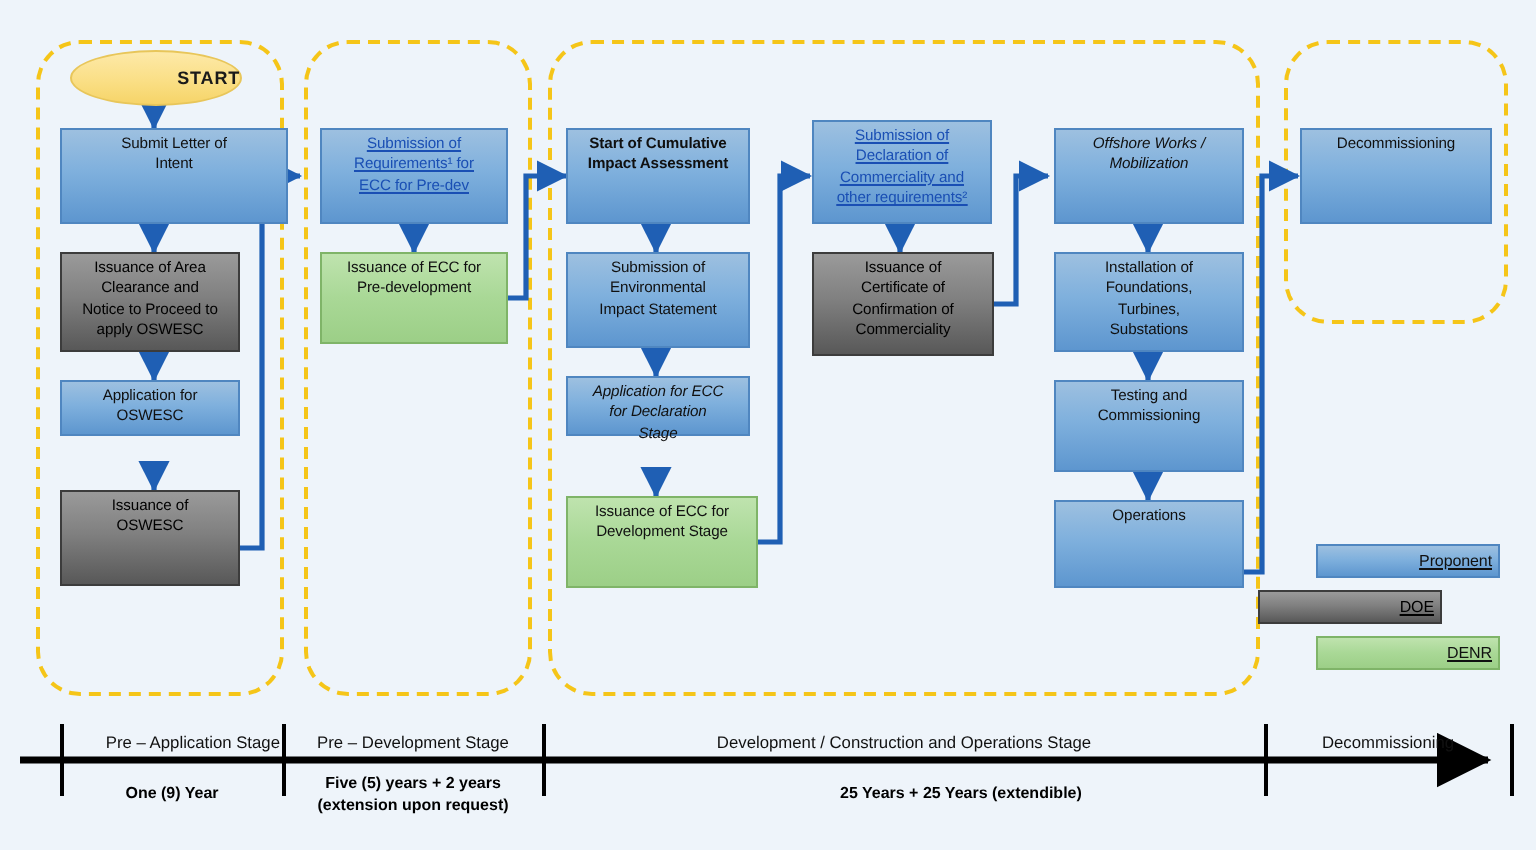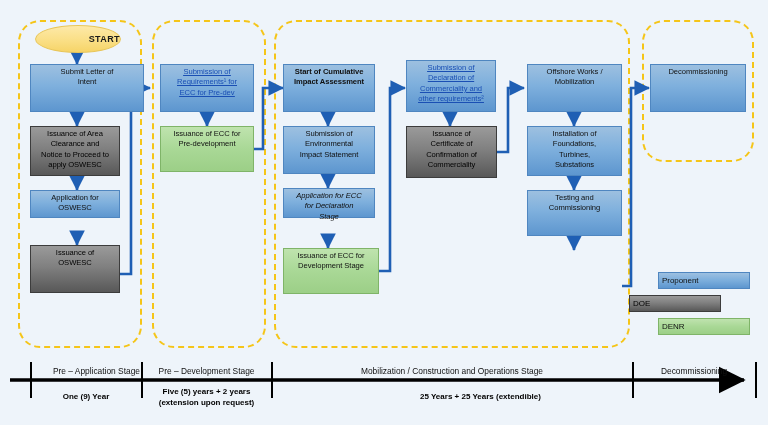--- a/index.html
+++ b/index.html
@@ -62,23 +62,24 @@
     background:linear-gradient(180deg,#fde9a8 0%,#fadf86 55%,#f6d468 100%);
     border:1px solid #e8c65a;
     display:flex;align-items:center;justify-content:flex-end;
     font-size:9px;font-weight:bold;color:#1a1a1a;
     letter-spacing:0.4px;
   }
 
   
   .legend-item{
     position:absolute;
-    display:flex;align-items:center;justify-content:flex-start;
+    display:flex;align-items:center;justify-content:flex-end;
     font-size:8px;color:#101010;
     box-sizing:border-box;
+    text-decoration:underline;
   }
 
   
   .tl-label{
     position:absolute;
     font-size:8.4px;color:#111;
     text-align:center;
     white-space:nowrap;
   }
   .tl-dur{
@@ -226,21 +227,21 @@
 
   <div class="node doe" style="left:406px;top:126px;width:91px;height:52px;">
     <span>
       <span>Issuance of</span>
       <span>Certificate of</span>
       <span>Confirmation of</span>
       <span>Commerciality</span>
     </span>
   </div>
 
-  <div class="node proponent" style="left:527px;top:64px;width:95px;height:48px;">
+  <div class="node proponent" style="left:527px;top:64px;width:95px;height:48px;font-style:italic;">
     <span>
       <span>Offshore Works /</span>
       <span>Mobilization</span>
     </span>
   </div>
 
   <div class="node proponent" style="left:527px;top:126px;width:95px;height:50px;">
     <span>
       <span>Installation of</span>
       <span>Foundations,</span>
@@ -249,20 +250,25 @@
     </span>
   </div>
 
   <div class="node proponent" style="left:527px;top:190px;width:95px;height:46px;">
     <span>
       <span>Testing and</span>
       <span>Commissioning</span>
     </span>
   </div>
 
+  <div class="node proponent" style="left:527px;top:250px;width:95px;height:44px;">
+    <span>
+      <span>Operations</span>
+    </span>
+  </div>
 
   <div class="node proponent" style="left:650px;top:64px;width:96px;height:48px;">
     <span>
       <span>Decommissioning</span>
     </span>
   </div>
 
   <div class="legend-item node proponent" style="left:658px;top:272px;width:92px;height:17px;">
     <span>Proponent</span>
   </div>
@@ -283,21 +289,21 @@
   </svg>
 
   <div class="tick" style="left:30px;top:362px;height:36px;"></div>
   <div class="tick" style="left:141px;top:362px;height:36px;"></div>
   <div class="tick" style="left:271px;top:362px;height:36px;"></div>
   <div class="tick" style="left:632px;top:362px;height:36px;"></div>
   <div class="tick" style="left:755px;top:362px;height:36px;"></div>
 
   <div class="tl-label" style="left:32px;top:366px;width:108px;text-align:right;">Pre – Application Stage</div>
   <div class="tl-label" style="left:143px;top:366px;width:127px;">Pre – Development Stage</div>
-  <div class="tl-label" style="left:273px;top:366px;width:358px;">Mobilization / Construction and Operations Stage</div>
+  <div class="tl-label" style="left:273px;top:366px;width:358px;">Development / Construction and Operations Stage</div>
   <div class="tl-label" style="left:634px;top:366px;width:120px;">Decommissioning</div>
 
   <div class="tl-dur" style="left:32px;top:392px;width:108px;">
     <span>One (9) Year</span>
   </div>
   <div class="tl-dur" style="left:143px;top:387px;width:127px;">
     <span style="display:block">Five (5) years + 2 years</span>
     <span style="display:block">(extension upon request)</span>
   </div>
   <div class="tl-dur" style="left:420px;top:392px;width:320px;text-align:left;">

